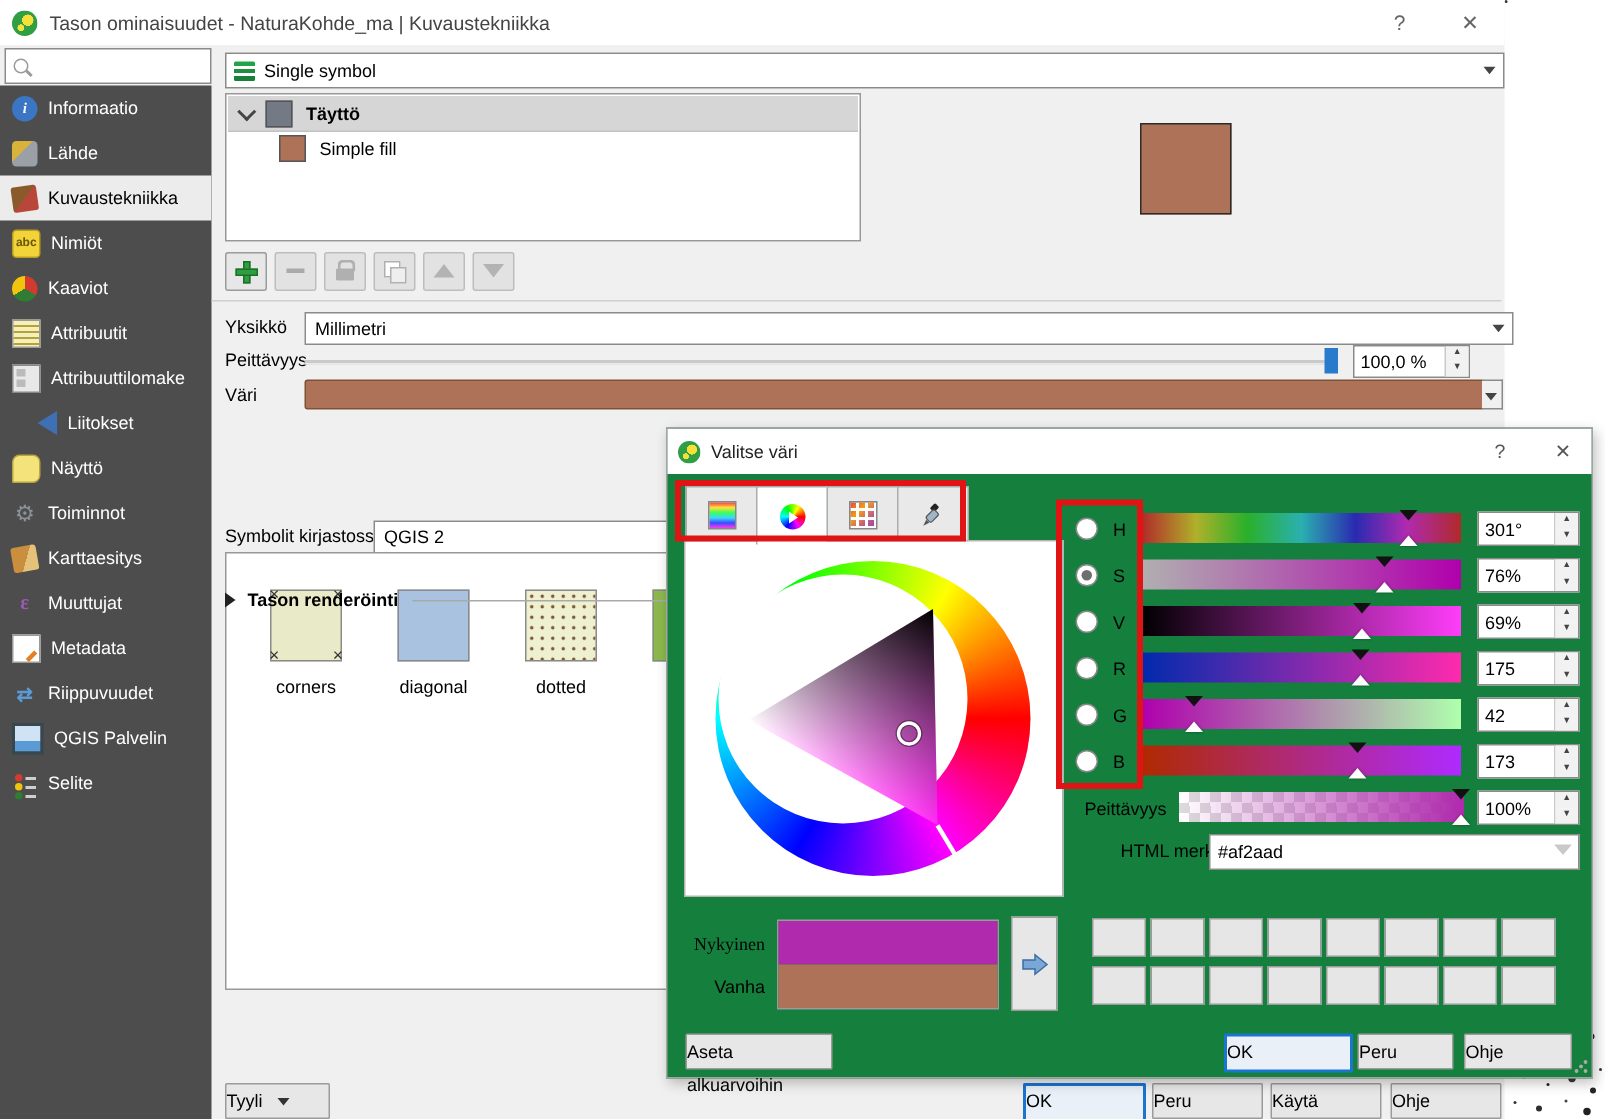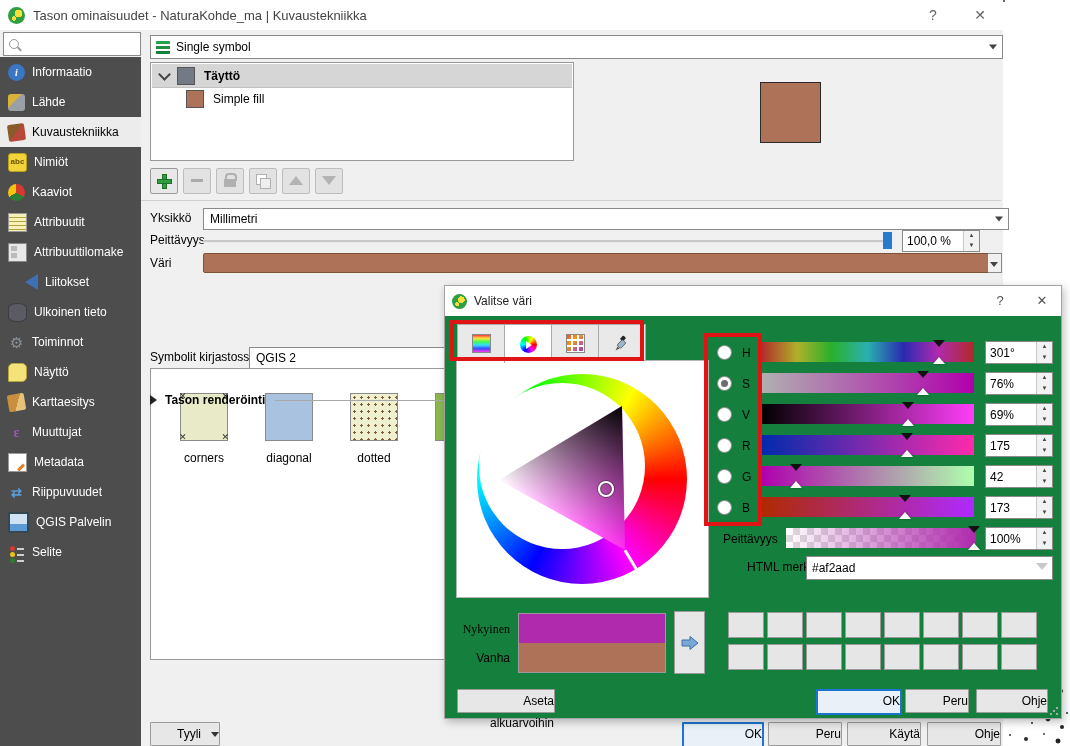--- a/index.html
+++ b/index.html
@@ -89,21 +89,21 @@
   .sym-label{font-size:12px;margin-top:10px;}
   .box-corners{background:#e9ebc8;}
   .box-corners i{position:absolute;font-style:normal;font-size:9px;color:#333;line-height:1;}
   .box-diagonal{background:#a9c2e0;}
   .box-dotted{background:#eef0d0;background-image:radial-gradient(#7b5b3a 1px,transparent 1.4px);background-size:7px 7px;}
   .box-green{background:#8cb84e;}
   .render-hdr{position:absolute;left:9px;top:363px;display:flex;align-items:center;width:851px;}
   .tri-right{width:0;height:0;border-top:5px solid transparent;border-bottom:5px solid transparent;border-left:7px solid #222;margin-right:8px;}
   .render-label{font-weight:bold;font-size:12px;white-space:nowrap;}
   .render-line{flex:1;height:1px;background:#a9a9a9;margin-left:10px;}
-  .btn{position:absolute;height:22px;background:#e7e7e7;border:1px solid #9b9b9b;font-size:12px;text-align:right;line-height:22px;color:#000;border-radius:1px;}
+  .btn{position:absolute;height:22px;background:#e7e7e7;border:1px solid #9b9b9b;font-size:12px;text-align:left;line-height:22px;color:#000;border-radius:1px;}
   .btn.focused{border:2px solid #1a74d0;line-height:20px;background:#e9f0f8;}
   .tyyli-arrow{display:inline-block;width:0;height:0;border-left:4px solid transparent;border-right:4px solid transparent;border-top:5px solid #333;margin-left:10px;vertical-align:middle;}
   
   .speckles{position:absolute;left:1003px;top:0;width:67px;height:746px;background:#fff;z-index:4;}
   .dotset{position:absolute;left:0;top:0;width:2px;height:2px;background:#333;border-radius:50%;
     box-shadow:8px 690px 0 1px #2b2b2b, 20px 700px 0 #444, 34px 694px 0 1.5px #222, 48px 706px 0 #333,
     57px 690px 0 1px #2b2b2b, 12px 716px 0 1px #333, 28px 722px 0 #222, 44px 718px 0 1.5px #3a3a3a,
     58px 726px 0 1px #262626, 6px 734px 0 #333, 22px 738px 0 1px #2e2e2e, 40px 733px 0 #444,
     54px 740px 0 1.5px #222, 63px 712px 0 #333, 50px 697px 0 #555, 16px 707px 0 #555;}
   
@@ -207,30 +207,26 @@
         </div>
         <div class="sb-item">
           <span class="si ic-form"></span>
           <span class="sb-label">Attribuuttilomake</span>
         </div>
         <div class="sb-item">
           <span class="si ic-joins"></span>
           <span class="sb-label">Liitokset</span>
         </div>
         <div class="sb-item">
-          <span class="si ic-auxiliary"></span>
-          <span class="sb-label">Ulkoinen tieto</span>
+          <span class="si ic-display"></span>
+          <span class="sb-label">Näyttö</span>
         </div>
         <div class="sb-item">
           <span class="si ic-actions"></span>
           <span class="sb-label">Toiminnot</span>
-        </div>
-        <div class="sb-item">
-          <span class="si ic-display"></span>
-          <span class="sb-label">Näyttö</span>
         </div>
         <div class="sb-item">
           <span class="si ic-rendering"></span>
           <span class="sb-label">Karttaesitys</span>
         </div>
         <div class="sb-item">
           <span class="si ic-variables"></span>
           <span class="sb-label">Muuttujat</span>
         </div>
         <div class="sb-item">

